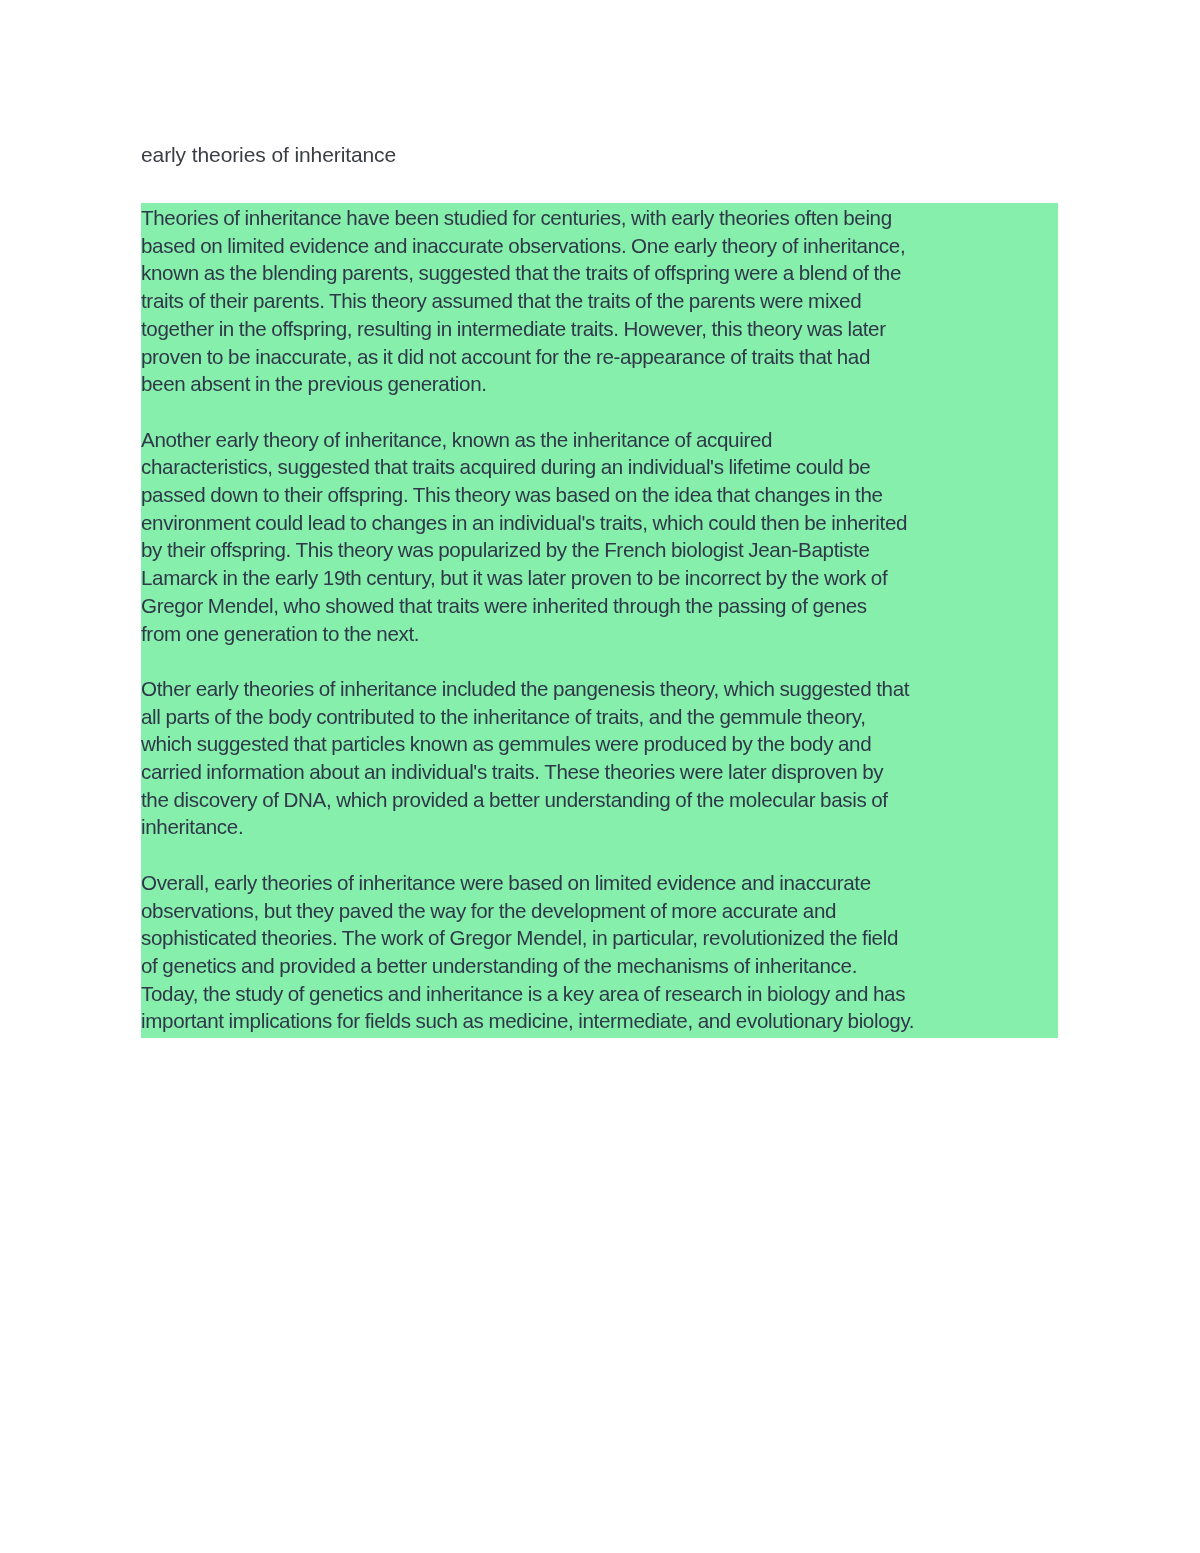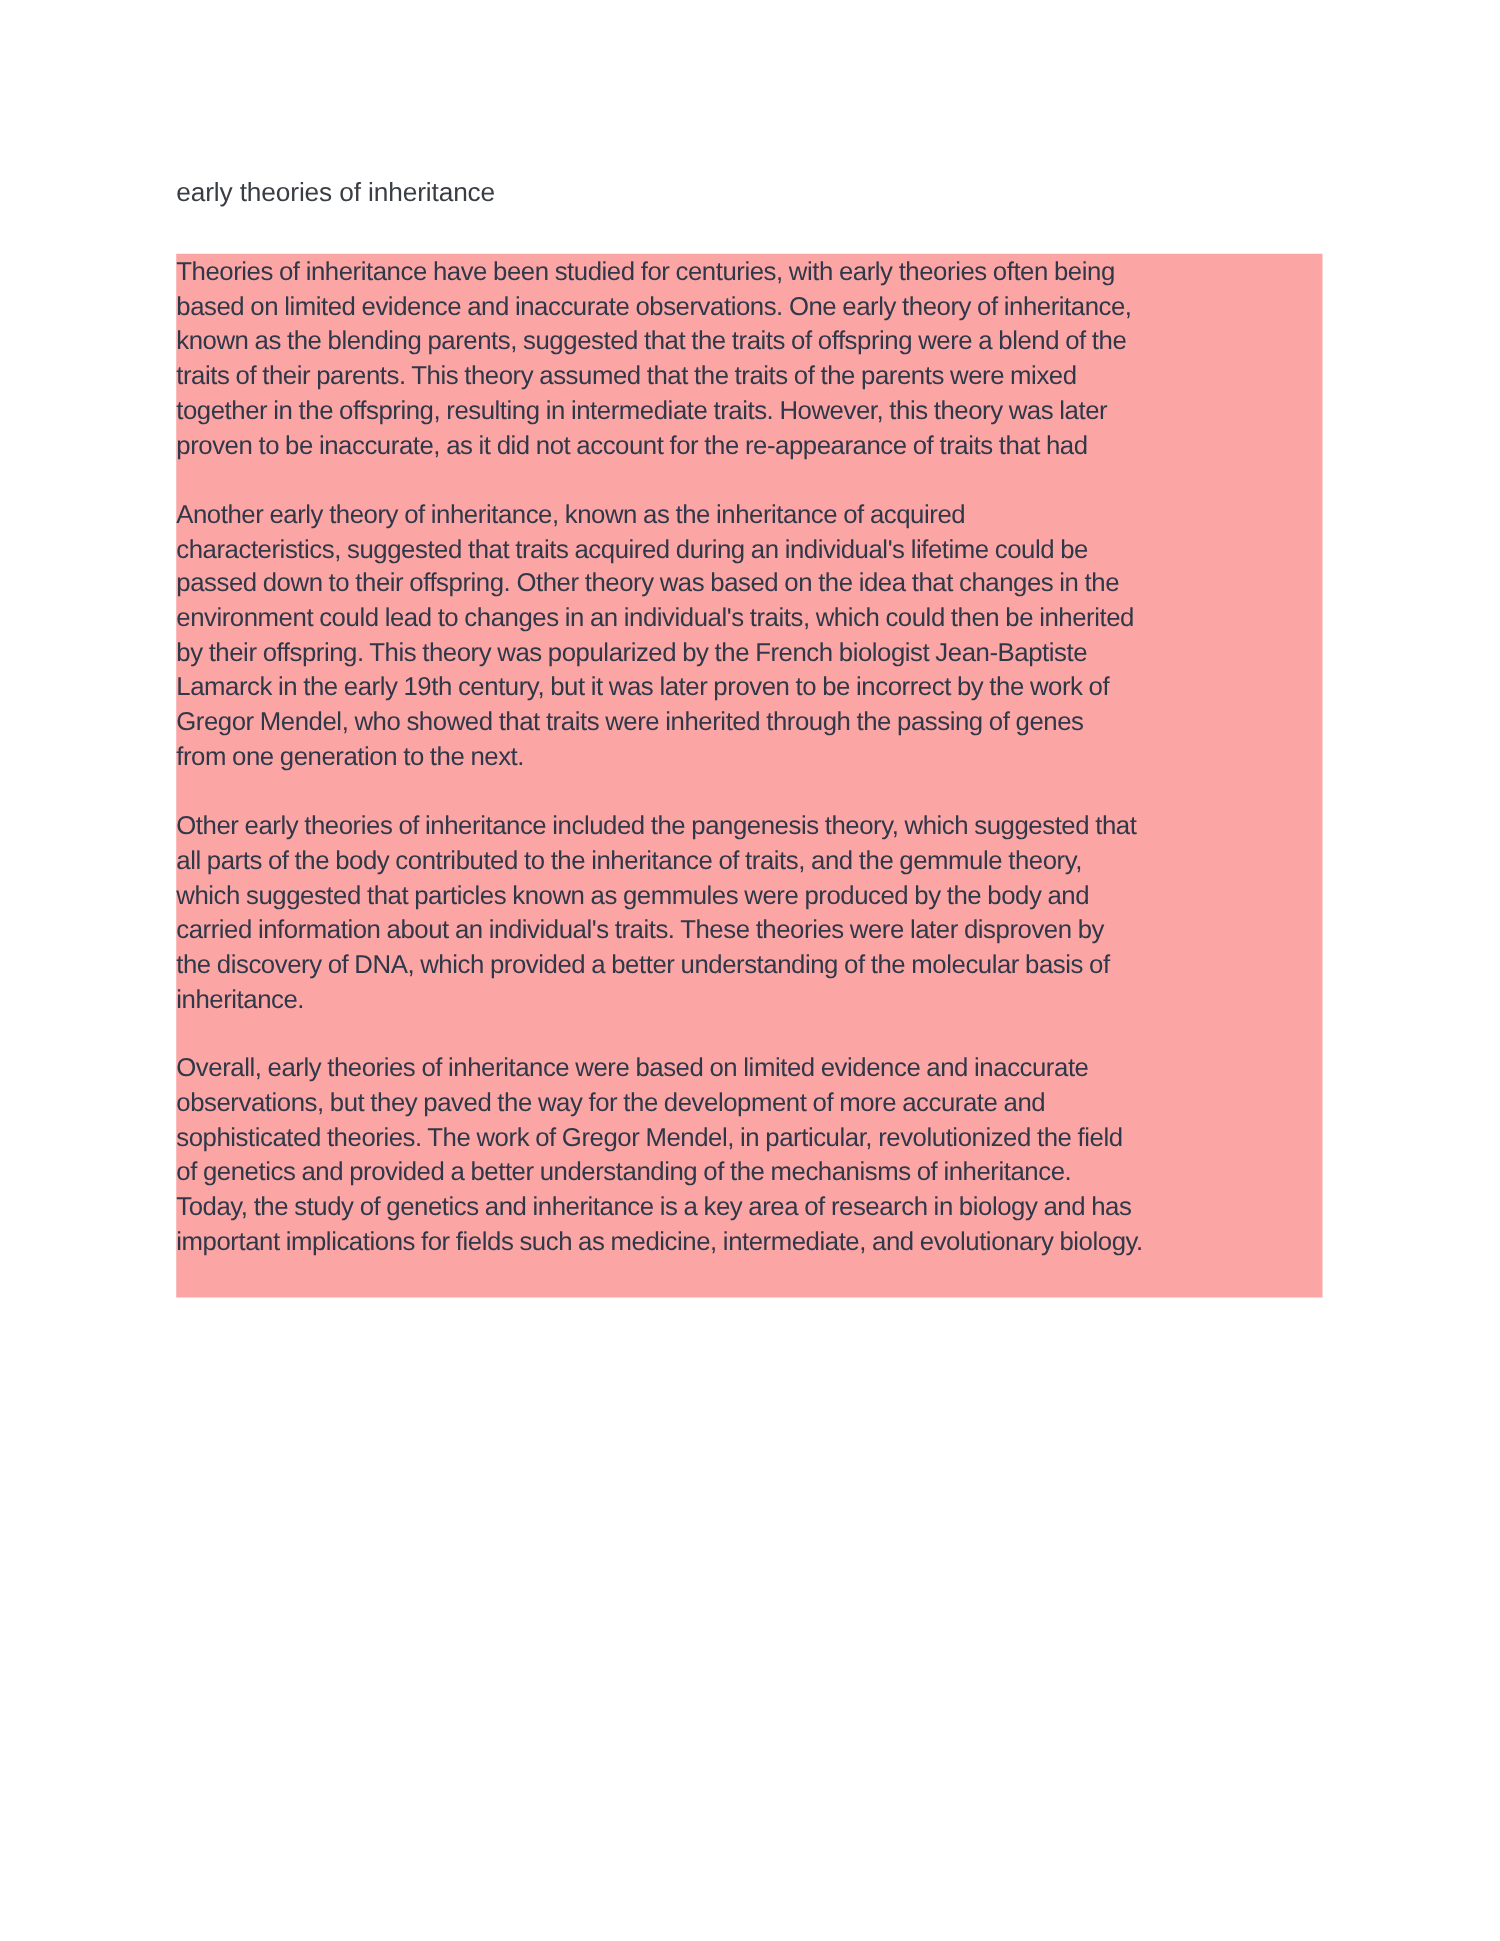--- a/index.html
+++ b/index.html
@@ -31,21 +31,21 @@
       color: #3a3d42;
       letter-spacing: -0.1px;
       white-space: nowrap;
     }
     .doc-body {
       position: absolute;
       left: 141px;
       top: 203px;
       width: 917px;
       height: 835px;
-      background: #fca5a5;
+      background: #86efac;
       box-sizing: border-box;
       padding-top: 1px;
     }
     .para {
       font-family: "Liberation Sans", sans-serif;
       font-size: 20.6px;
       line-height: 27.7px;
       color: #2f3848;
       margin: 0 0 27.7px 0;
       letter-spacing: -0.35px;
@@ -66,25 +66,26 @@
   <div class="doc-title">early theories of inheritance</div>
 
   <div class="doc-body">
     <p class="para">
       <span class="ln">Theories of inheritance have been studied for centuries, with early theories often being</span>
       <span class="ln">based on limited evidence and inaccurate observations. One early theory of inheritance,</span>
       <span class="ln">known as the blending parents, suggested that the traits of offspring were a blend of the</span>
       <span class="ln">traits of their parents. This theory assumed that the traits of the parents were mixed</span>
       <span class="ln">together in the offspring, resulting in intermediate traits. However, this theory was later</span>
       <span class="ln">proven to be inaccurate, as it did not account for the re-appearance of traits that had</span>
+      <span class="ln">been absent in the previous generation.</span>
     </p>
     <p class="para">
       <span class="ln">Another early theory of inheritance, known as the inheritance of acquired</span>
       <span class="ln">characteristics, suggested that traits acquired during an individual's lifetime could be</span>
-      <span class="ln">passed down to their offspring. Other theory was based on the idea that changes in the</span>
+      <span class="ln">passed down to their offspring. This theory was based on the idea that changes in the</span>
       <span class="ln">environment could lead to changes in an individual's traits, which could then be inherited</span>
       <span class="ln">by their offspring. This theory was popularized by the French biologist Jean-Baptiste</span>
       <span class="ln">Lamarck in the early 19th century, but it was later proven to be incorrect by the work of</span>
       <span class="ln">Gregor Mendel, who showed that traits were inherited through the passing of genes</span>
       <span class="ln">from one generation to the next.</span>
     </p>
     <p class="para">
       <span class="ln">Other early theories of inheritance included the pangenesis theory, which suggested that</span>
       <span class="ln">all parts of the body contributed to the inheritance of traits, and the gemmule theory,</span>
       <span class="ln">which suggested that particles known as gemmules were produced by the body and</span>

